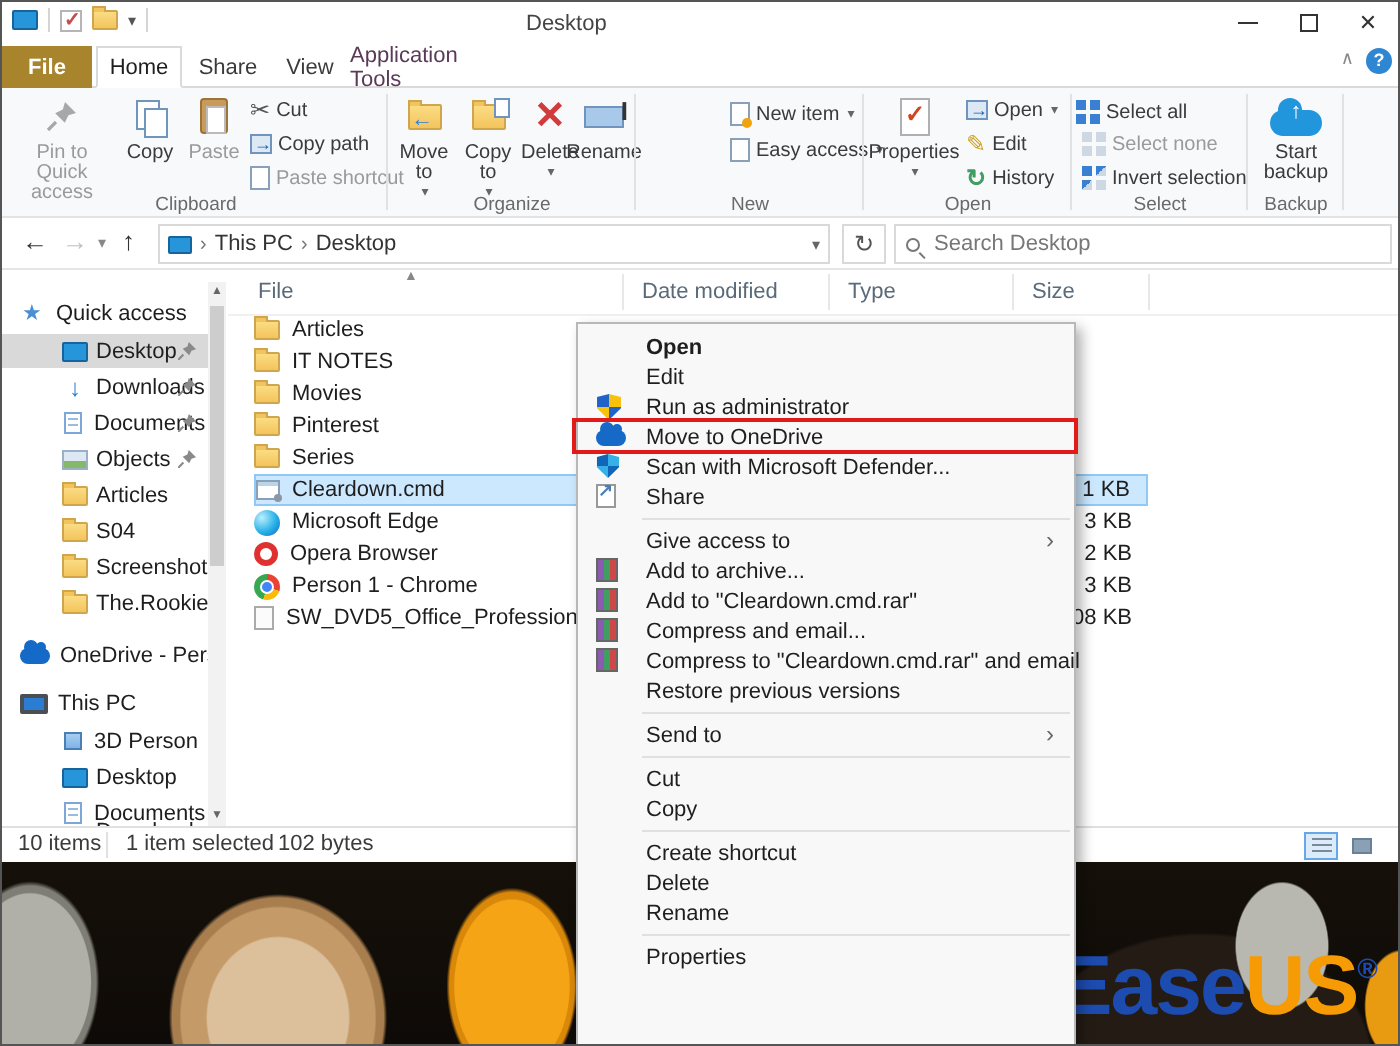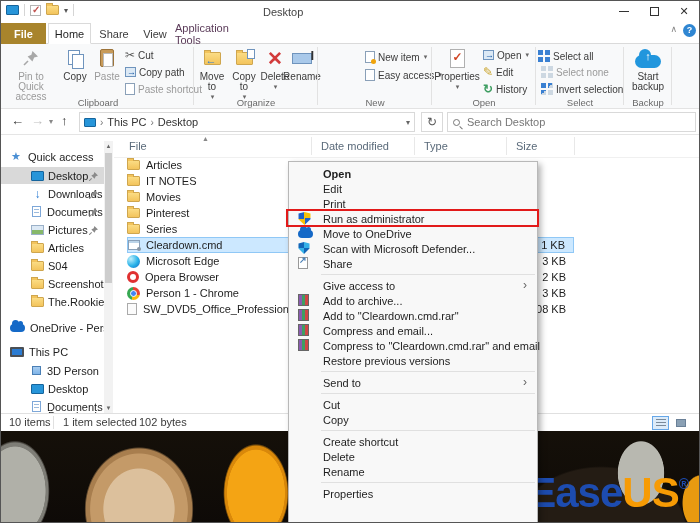--- a/index.html
+++ b/index.html
@@ -400,21 +400,21 @@
       <div class="side-item" style="top:68px;">
           <span class="ico i-docblue" style="margin-left:31px;"></span>
           <span style="margin-left:6px;">Documents</span>
           <span class="pin"><svg width="9" height="9" viewBox="0 0 10 10">
               <path d="M6 0 L10 4 L7.5 4.8 L6.2 7.4 L2.6 3.8 L5.2 2.5 Z" fill="#8a8a8a"></path>
               <line x1="3" y1="7" x2="0" y2="10" stroke="#8a8a8a" stroke-width="1.2"></line>
             </svg></span>
         </div>
       <div class="side-item" style="top:86px;">
           <span class="ico i-pictures" style="margin-left:30px;"></span>
-          <span style="margin-left:4px;">Pictures</span>
+          <span style="margin-left:4px;">Objects</span>
           <span class="pin"><svg width="9" height="9" viewBox="0 0 10 10">
               <path d="M6 0 L10 4 L7.5 4.8 L6.2 7.4 L2.6 3.8 L5.2 2.5 Z" fill="#8a8a8a"></path>
               <line x1="3" y1="7" x2="0" y2="10" stroke="#8a8a8a" stroke-width="1.2"></line>
             </svg></span>
         </div>
       <div class="side-item" style="top:104px;">
           <span class="ico i-folder" style="margin-left:30px;"></span>
           <span style="margin-left:4px;">Articles</span>
         </div>
       <div class="side-item" style="top:122px;">
@@ -540,23 +540,20 @@
   </div>
 
   <div class="ctxmenu">
     <div class="mi bold">
         <span>Open</span>
       </div>
     <div class="mi">
         <span>Edit</span>
       </div>
     <div class="mi">
-        <span>Print</span>
-      </div>
-    <div class="mi">
         <span class="mic ico i-shield"></span>
         <span>Run as administrator</span>
       </div>
     <div class="mi">
         <span class="mic ico i-cloud" style="top:4px;"></span>
         <span>Move to OneDrive</span>
       </div>
     <div class="mi">
         <span class="mic ico i-defender"></span>
         <span>Scan with Microsoft Defender...</span>

